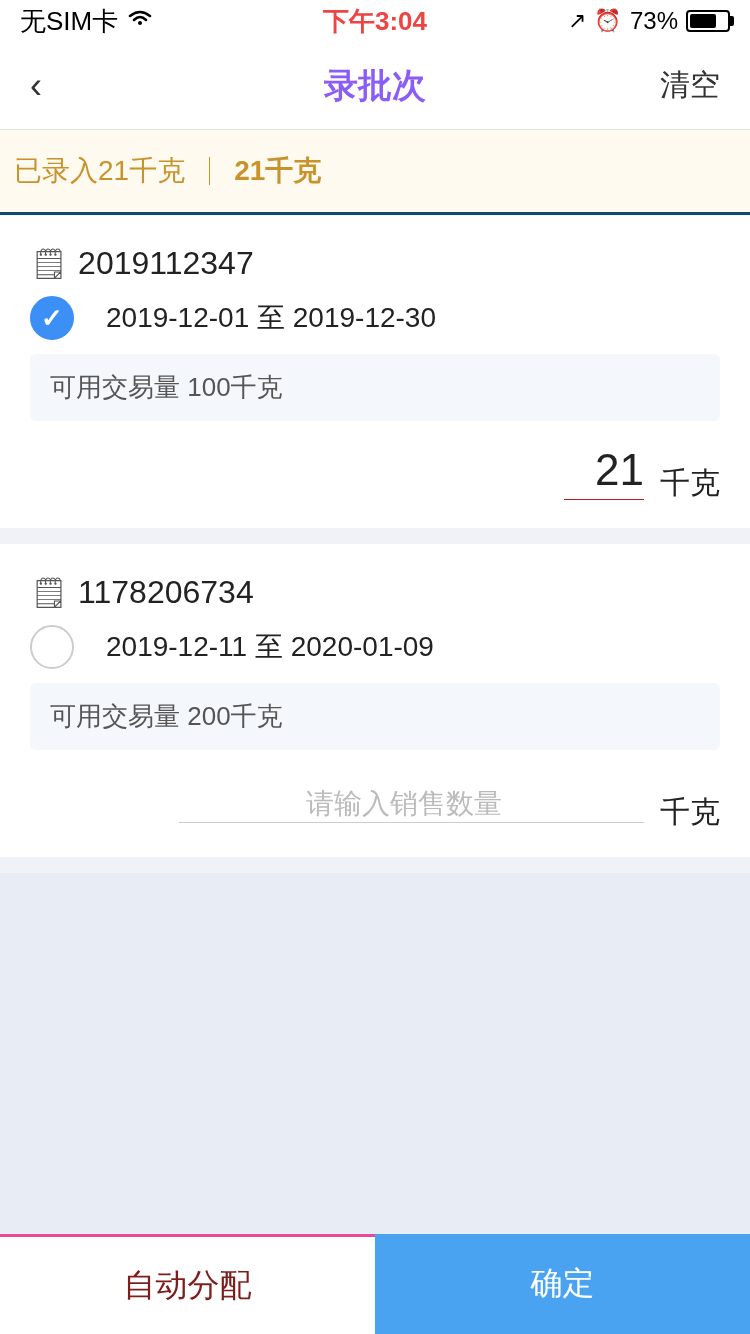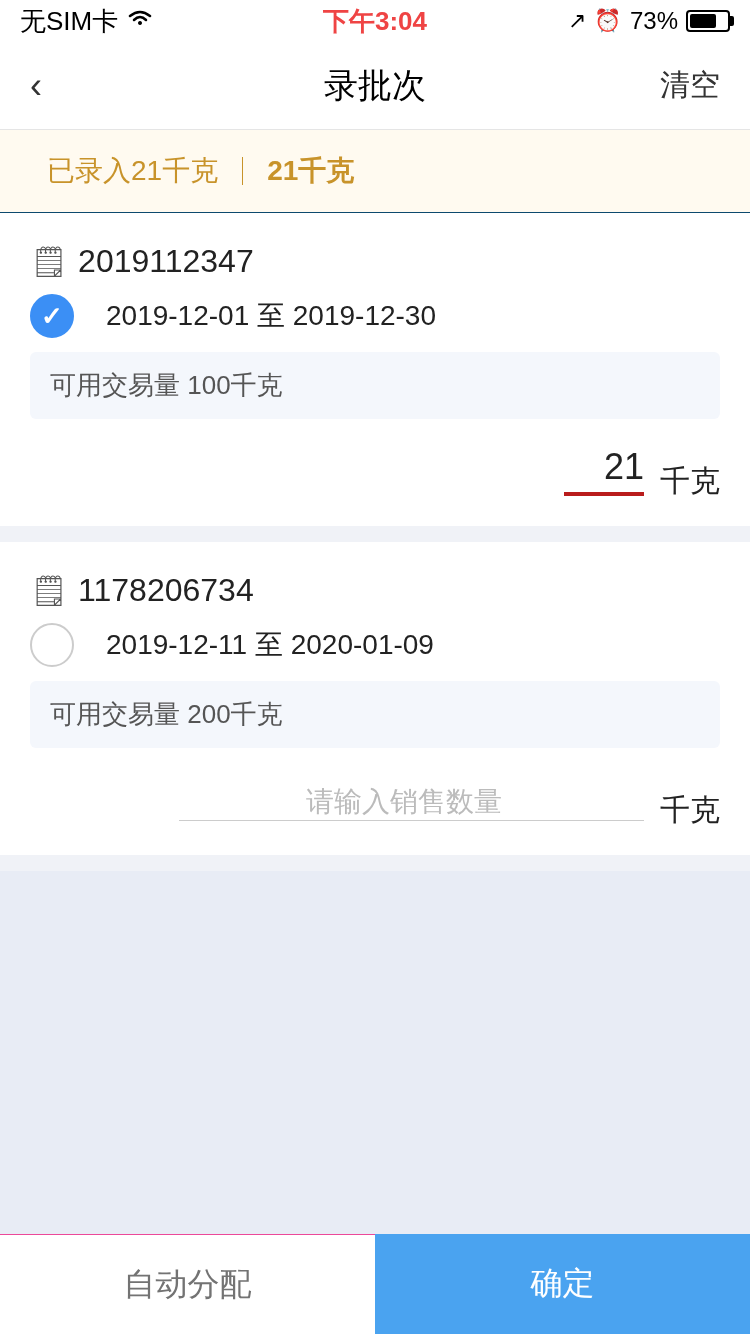--- a/index.html
+++ b/index.html
@@ -84,40 +84,40 @@
       position: relative;
     }
     .nav-back {
       font-size: 36px;
       color: #333;
       cursor: pointer;
       line-height: 1;
     }
     .nav-title {
       font-size: 34px;
-      font-weight: 400;
-      color: #000000;
+      font-weight: 700;
+      color: #8b5cf6;
       position: absolute;
       left: 50%;
       transform: translateX(-50%);
     }
     .nav-action {
       font-size: 30px;
       color: #333;
       cursor: pointer;
     }
 
     
     .summary-banner {
       background: #fffaf0;
-      padding: 22px 47px;
+      padding: 22px 14px;
       display: flex;
       align-items: center;
       gap: 0;
-      border-bottom: 1px solid #0c4a6e;
+      border-bottom: 3px solid #0c4a6e;
     }
     .summary-label {
       font-size: 28px;
       color: #c8932a;
     }
     .summary-divider {
       width: 1px;
       height: 28px;
       background: #c8932a;
       margin: 0 24px;
@@ -219,24 +219,24 @@
     }
 
     
     .separator {
       height: 16px;
       background: #f0f2f7;
     }
 
     
     .quantity-value {
-      font-size: 36px;
+      font-size: 44px;
       color: #222;
       text-align: right;
-      border-bottom: 4px solid #b91c1c;
+      border-bottom: 1px solid #b91c1c;
       min-width: 80px;
       padding-bottom: 4px;
     }
 
     
     .empty-area {
       background: #e8ecf5;
       flex: 1;
       min-height: 400px;
     }
@@ -248,23 +248,23 @@
       left: 0;
       width: 750px;
       height: 100px;
       display: flex;
     }
     .btn-auto {
       flex: 1;
       background: #fff;
       border: none;
       font-size: 32px;
-      color: #737373;
+      color: #7f1d1d;
       cursor: pointer;
-      border-top: 1px solid #ec4899;
+      border-top: 3px solid #ec4899;
     }
     .btn-confirm {
       flex: 1;
       background: #4aa3f0;
       border: none;
       font-size: 32px;
       color: #fff;
       cursor: pointer;
     }
   </style>

